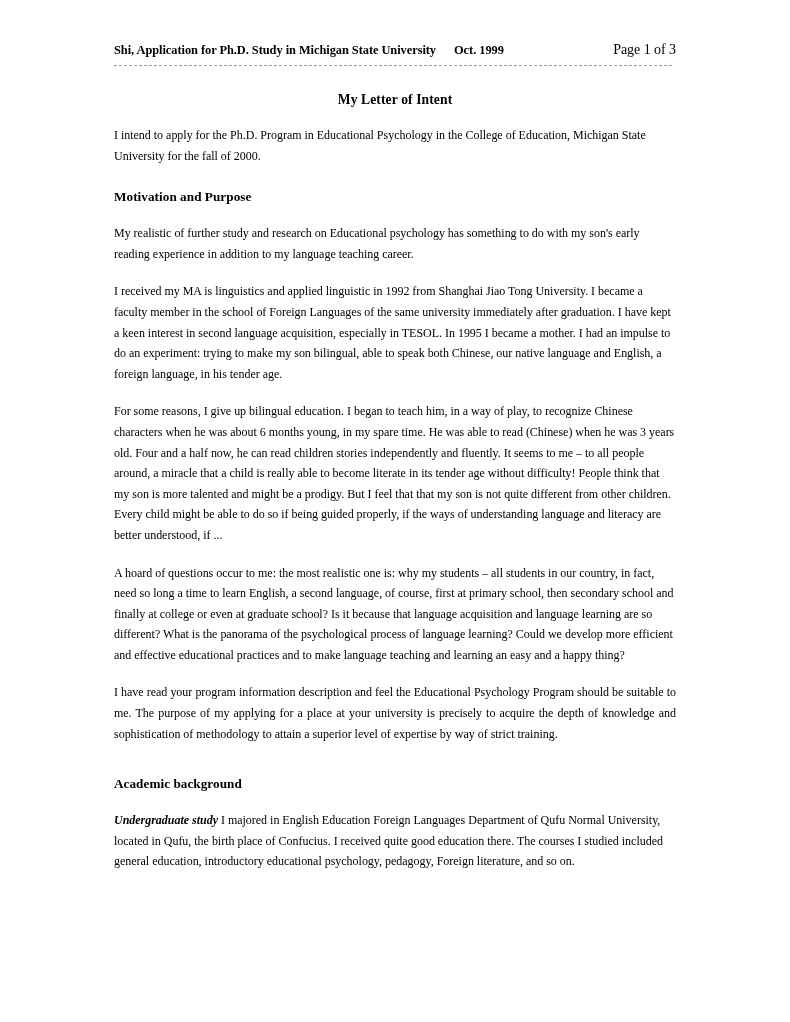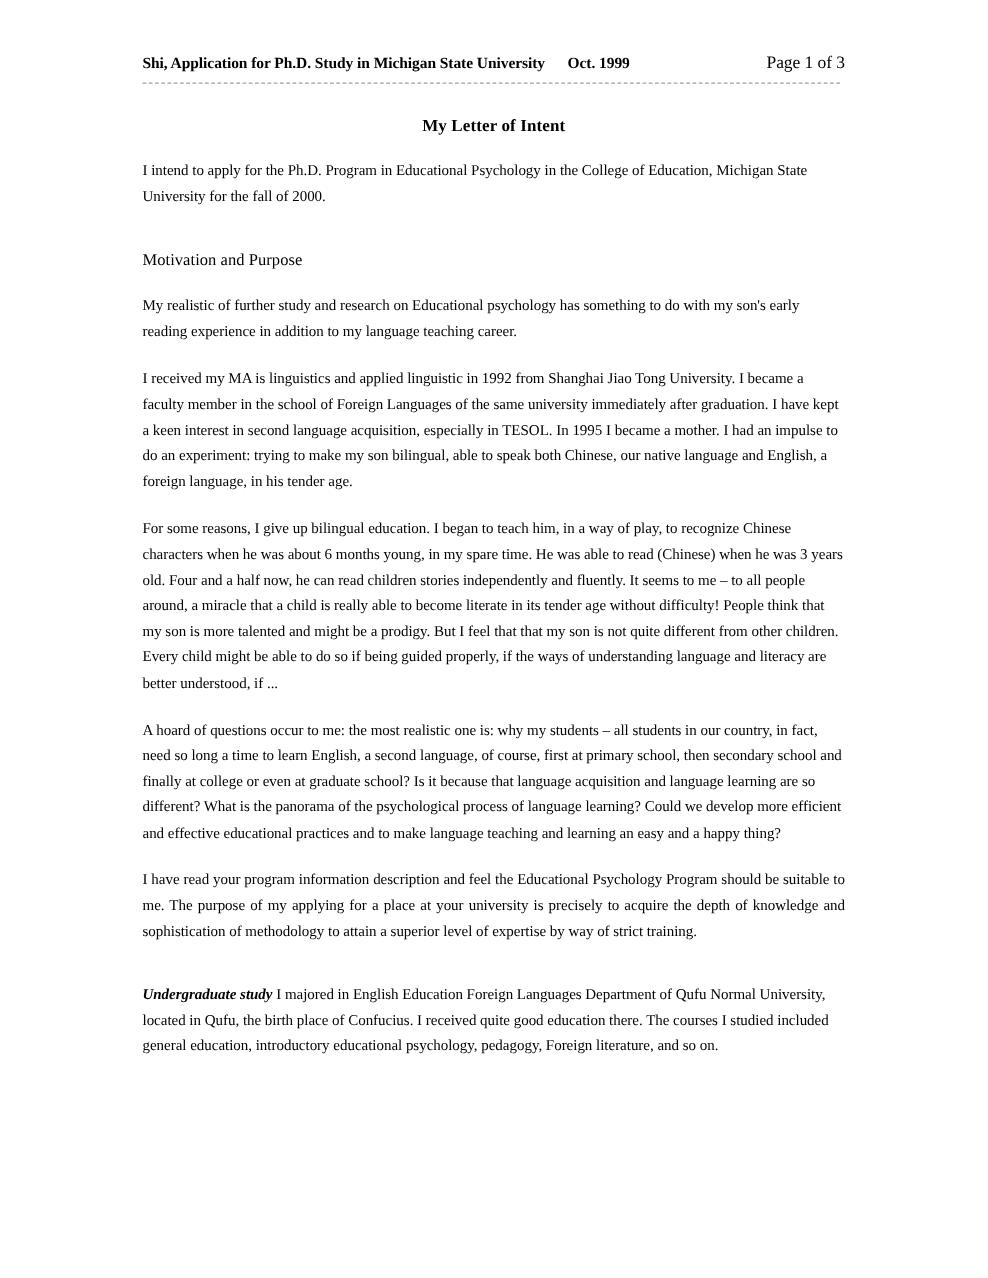--- a/index.html
+++ b/index.html
@@ -92,23 +92,23 @@
     text-align: left;
     letter-spacing: -0.02px;
   }
 
   p.para.justified {
     text-align: justify;
     text-justify: inter-word;
   }
 
   h2.section-heading {
-    margin: 10px 0 16px 0;
+    margin: 0 0 16px 0;
     font-size: 13.2px;
-    font-weight: normal;
+    font-weight: bold;
     line-height: 20px;
     letter-spacing: 0.05px;
   }
 
   .lead-term {
     font-weight: bold;
     font-style: italic;
     text-align: right;
   }
 
@@ -145,18 +145,19 @@
       <p class="para">I received my MA is linguistics and applied linguistic in 1992 from Shanghai Jiao Tong University. I became a faculty member in the school of Foreign Languages of the same university immediately after graduation. I have kept a keen interest in second language acquisition, especially in TESOL. In 1995 I became a mother. I had an impulse to do an experiment: trying to make my son bilingual, able to speak both Chinese, our native language and English, a foreign language, in his tender age.</p>
 
       <p class="para">For some reasons, I give up bilingual education. I began to teach him, in a way of play, to recognize Chinese characters when he was about 6 months young, in my spare time. He was able to read (Chinese) when he was 3 years old. Four and a half now, he can read children stories independently and fluently. It seems to me – to all people around, a miracle that a child is really able to become literate in its tender age without difficulty! People think that my son is more talented and might be a prodigy. But I feel that that my son is not quite different from other children. Every child might be able to do so if being guided properly, if the ways of understanding language and literacy are better understood, if ...</p>
 
       <p class="para">A hoard of questions occur to me: the most realistic one is: why my students – all students in our country, in fact, need so long a time to learn English, a second language, of course, first at primary school, then secondary school and finally at college or even at graduate school? Is it because that language acquisition and language learning are so different? What is the panorama of the psychological process of language learning? Could we develop more efficient and effective educational practices and to make language teaching and learning an easy and a happy thing?</p>
 
       <p class="para justified">I have read your program information description and feel the Educational Psychology Program should be suitable to me. The purpose of my applying for a place at your university is precisely to acquire the depth of knowledge and sophistication of methodology to attain a superior level of expertise by way of strict training.</p>
 
       <div class="spacer-md"></div>
 
+      <h2 class="section-heading">Academic background</h2>
 
       <p class="para"><span class="lead-term">Undergraduate study</span><span> I majored in English Education Foreign Languages Department of Qufu Normal University, located in Qufu, the birth place of Confucius. I received quite good education there. The courses I studied included general education, introductory educational psychology, pedagogy, Foreign literature, and so on.</span></p>
 
     </div>
   </div>
 </div>
 
 </body></html>

